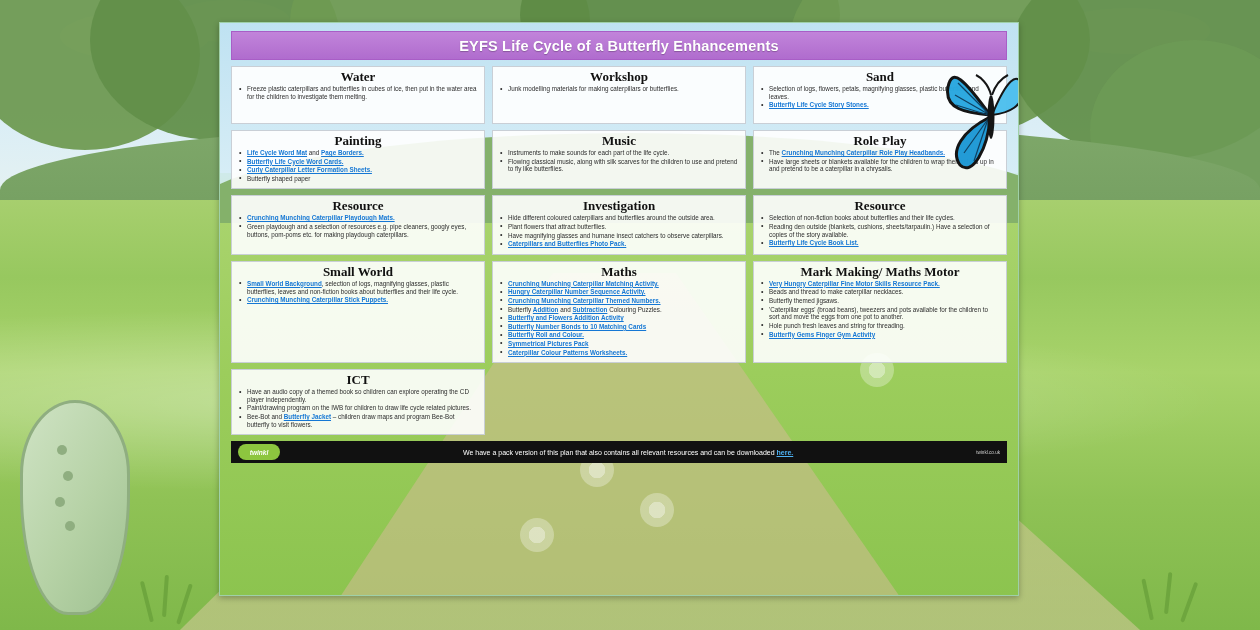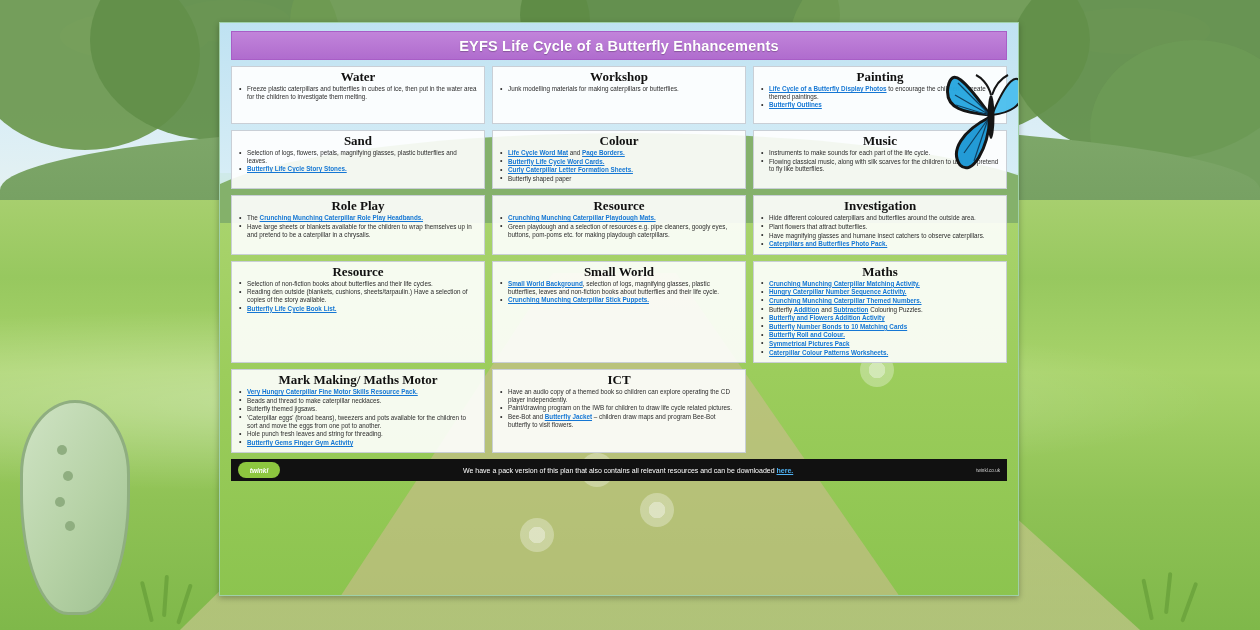--- a/index.html
+++ b/index.html
@@ -237,35 +237,28 @@
           <li><span class="plain">Freeze plastic caterpillars and butterflies in cubes of ice, then put in the water area for the children to investigate them melting.</span></li>
         </ul>
       </div>
       <div class="card">
         <h3>Workshop</h3>
         <ul>
           <li><span class="plain">Junk modelling materials for making caterpillars or butterflies.</span></li>
         </ul>
       </div>
       <div class="card">
-        <h3>Painting</h3>
-        <ul>
-          <li><span class="lnk">Life Cycle of a Butterfly Display Photos</span><span class="plain"> to encourage the children to create themed paintings.</span></li>
-          <li><span class="lnk">Butterfly Outlines</span></li>
-        </ul>
-      </div>
-      <div class="card">
         <h3>Sand</h3>
         <ul>
           <li><span class="plain">Selection of logs, flowers, petals, magnifying glasses, plastic butterflies and leaves.</span></li>
           <li><span class="lnk">Butterfly Life Cycle Story Stones.</span></li>
         </ul>
       </div>
       <div class="card">
-        <h3>Colour</h3>
+        <h3>Painting</h3>
         <ul>
           <li><span class="lnk">Life Cycle Word Mat</span><span class="plain"> and </span><span class="lnk">Page Borders.</span></li>
           <li><span class="lnk">Butterfly Life Cycle Word Cards.</span></li>
           <li><span class="lnk">Curly Caterpillar Letter Formation Sheets.</span></li>
           <li><span class="plain">Butterfly shaped paper</span></li>
         </ul>
       </div>
       <div class="card">
         <h3>Music</h3>
         <ul>

